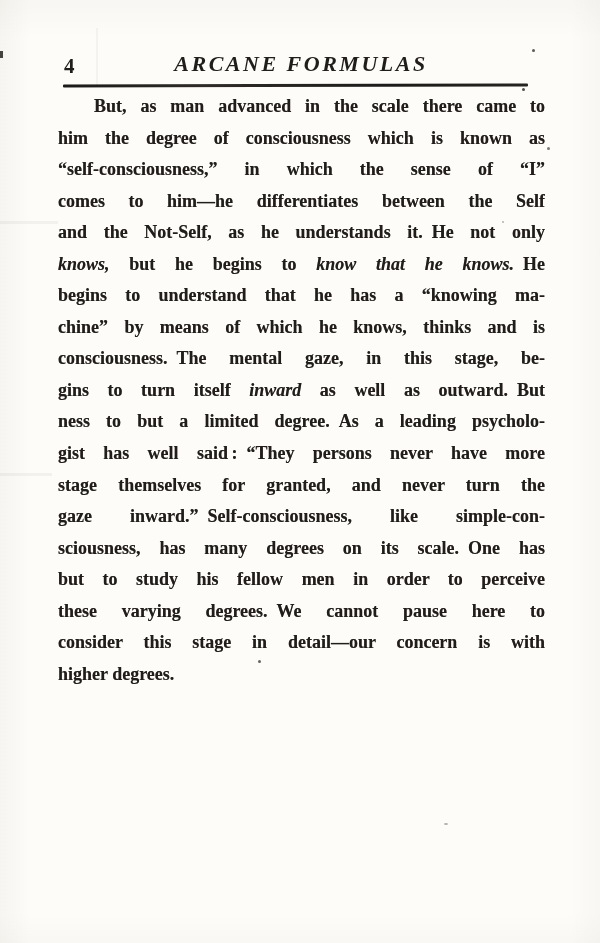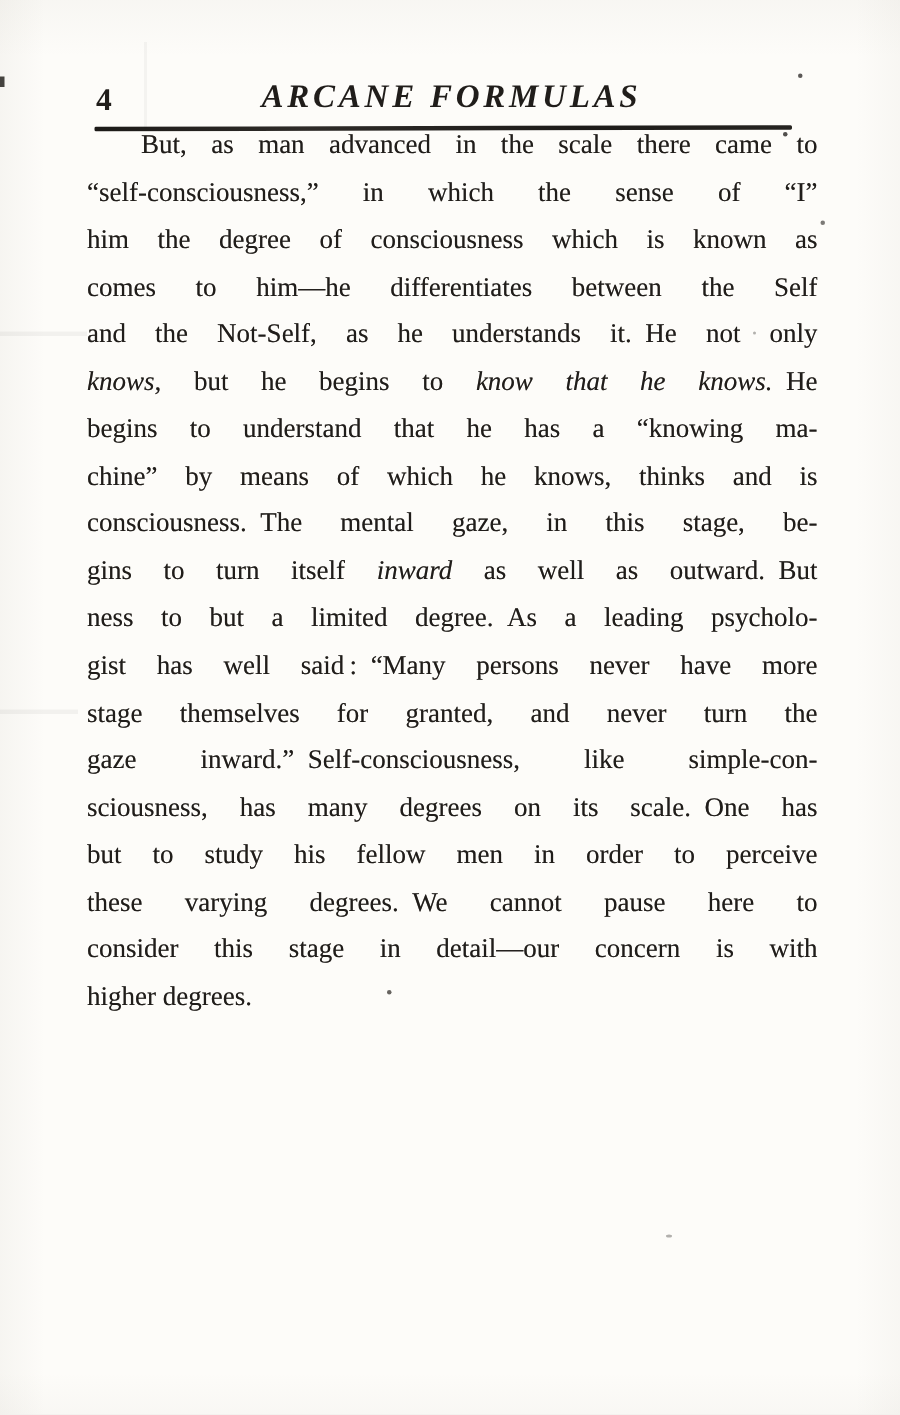--- a/index.html
+++ b/index.html
@@ -49,24 +49,24 @@
     height: 2.6px;
     background: linear-gradient(90deg, #1c1a18, #2e2b28 30%, #1d1b19 70%, #262421);
     transform: rotate(-0.12deg);
     border-radius: 1px;
   }
 
   
   .body-text {
     position: absolute;
     left: 58px;
-    top: 81px;
+    top: 91px;
     width: 487px;
     font-size: 18px;
-    font-weight: 400;
+    font-weight: 700;
     line-height: 31.55px;
     text-shadow: 0 0 0.3px rgba(32,29,26,0.55);
   }
   .paragraph + .paragraph { margin-top: 4px; }
   .line {
     text-align: justify;
     text-align-last: justify;
     overflow: hidden;
     white-space: normal;
   }
@@ -91,31 +91,31 @@
 
   <div class="page-number">4</div>
 
   <div class="header-title">ARCANE FORMULAS</div>
 
   <div class="header-rule"></div>
 
   <div class="body-text">
       <div class="paragraph">
         <div class="line indent"><span>But, as man advanced in the scale there came to</span></div>
+        <div class="line"><span>him the degree of consciousness which is known as</span></div>
         <div class="line"><span>“self-consciousness,” in which the sense of “I”</span></div>
-        <div class="line"><span>him the degree of consciousness which is known as</span></div>
         <div class="line"><span>comes to him—he differentiates between the Self</span></div>
         <div class="line"><span>and the Not-Self, as he understands it. He not only</span></div>
         <div class="line"><span class="italic">knows,</span><span> but he begins to </span><span class="italic">know that he knows.</span><span> He</span></div>
         <div class="line"><span>begins to understand that he has a “knowing ma-</span></div>
         <div class="line"><span>chine” by means of which he knows, thinks and is</span></div>
         <div class="line"><span>consciousness. The mental gaze, in this stage, be-</span></div>
         <div class="line"><span>gins to turn itself </span><span class="italic">inward</span><span> as well as outward. But</span></div>
         <div class="line"><span>ness to but a limited degree. As a leading psycholo-</span></div>
-        <div class="line"><span>gist has well said : “Many persons never have more</span></div>
+        <div class="line"><span>gist has well said : “They persons never have more</span></div>
         <div class="line"><span>stage themselves for granted, and never turn the</span></div>
         <div class="line"><span>gaze inward.” Self-consciousness, like simple-con-</span></div>
         <div class="line"><span>sciousness, has many degrees on its scale. One has</span></div>
         <div class="line"><span>but to study his fellow men in order to perceive</span></div>
         <div class="line"><span>these varying degrees. We cannot pause here to</span></div>
         <div class="line"><span>consider this stage in detail—our concern is with</span></div>
         <div class="line no-justify"><span>higher degrees.</span></div>
       </div>
     </div>
 

